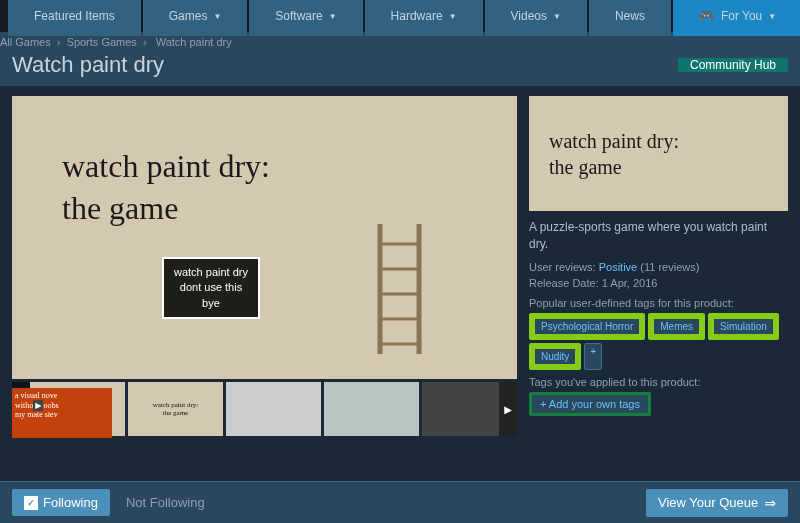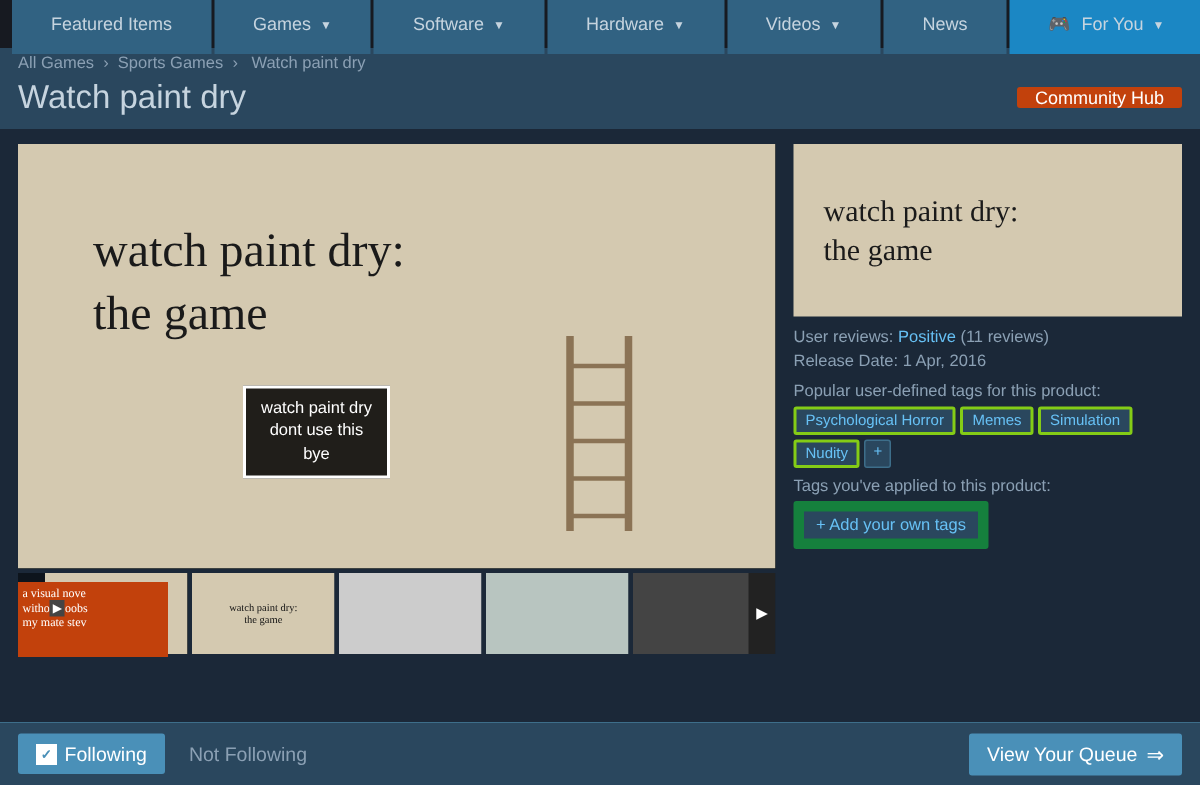--- a/index.html
+++ b/index.html
@@ -65,21 +65,21 @@
       justify-content: center;
     }
     .chevron {
       font-size: 8px;
       margin-left: 2px;
     }
 
     
     .breadcrumb-area {
       background: #2a475e;
-      padding: 4px 12px 0 12px;
+      padding: 4px 12px 0 0;
     }
     .breadcrumb {
       font-size: 11px;
       color: #8ba0b4;
     }
     .breadcrumb a { color: #8ba0b4; text-decoration: none; }
     .breadcrumb span { margin: 0 3px; }
 
     
     .page-header {
@@ -88,21 +88,21 @@
       display: flex;
       align-items: center;
       justify-content: space-between;
     }
     .page-title {
       font-size: 22px;
       color: #c6d4df;
       font-weight: normal;
     }
     .community-hub-btn {
-      background: #c2410c;
+      background: #0f766e;
       color: #fff;
       border: none;
       padding: 0 12px;
       font-size: 12px;
       cursor: pointer;
       border-radius: 2px;
     }
 
     
     .main-content {
@@ -267,21 +267,21 @@
     }
     .tags-row {
       display: flex;
       flex-wrap: wrap;
       gap: 3px;
       margin-bottom: 6px;
     }
     .tag {
       background: #2a475e;
       color: #67c1f5;
-      border: 2px solid #84cc16;
+      border: 6px solid #84cc16;
       padding: 2px 6px;
       font-size: 10px;
       cursor: pointer;
       border-radius: 2px;
     }
     .tag-plus {
       background: #2a475e;
       color: #67c1f5;
       border: 1px solid #3d6e8a;
       padding: 2px 5px;
@@ -290,21 +290,21 @@
       border-radius: 2px;
     }
     .your-tags-label {
       font-size: 11px;
       color: #8ba0b4;
       margin-bottom: 4px;
     }
     .add-tags-btn {
       background: #2a475e;
       color: #67c1f5;
-      border: 7px solid #15803d;
+      border: 3px solid #15803d;
       padding: 3px 8px;
       font-size: 11px;
       cursor: pointer;
       border-radius: 2px;
     }
 
     
     .bottom-bar {
       position: fixed;
       bottom: 0;
@@ -496,20 +496,21 @@
     
     <div class="game-screenshot">
       <div style="background:#d4c9b0;width:100%;height:100%;display:flex;align-items:center;padding:10px;">
         <div class="game-screenshot-text">
           <span>watch paint dry:</span><br>
           <span>the game</span>
         </div>
       </div>
     </div>
 
+    <div class="game-desc">A puzzle-sports game where you watch paint dry.</div>
 
     <div class="review-row">
       <span class="label">User reviews:</span>
       <span> </span>
       <span class="review-positive">Positive</span>
       <span> </span>
       <span>(11 reviews)</span>
     </div>
 
     <div class="release-row">

